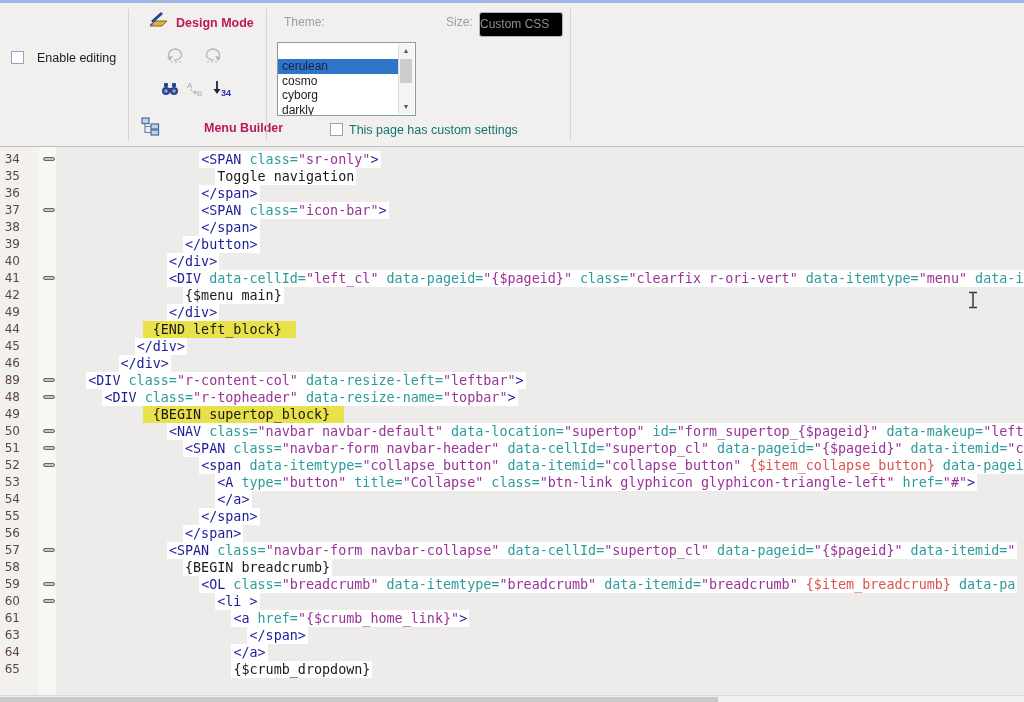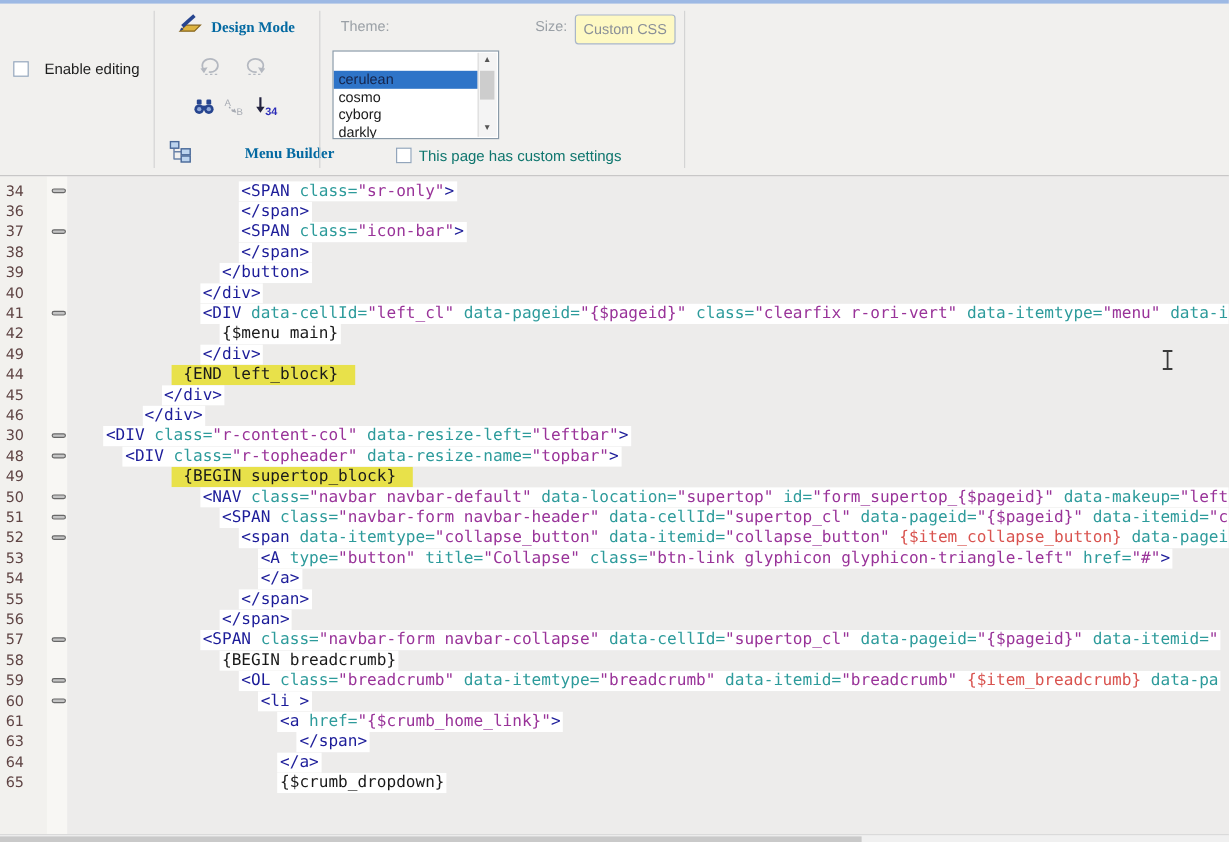--- a/index.html
+++ b/index.html
@@ -9,28 +9,28 @@
     -webkit-font-smoothing:antialiased;
   }
   
   .toolbar{
     position:absolute;left:0;top:0;width:1024px;height:147px;
     background:#f1f0ee;border-top:3px solid #9db9e4;
     border-bottom:1px solid #bdbdbd;box-sizing:border-box;
   }
   .vsep{position:absolute;top:6px;bottom:6px;width:1px;background:#d4d4d4;}
   .lbl{position:absolute;font-size:12.5px;color:#1c1c1c;white-space:nowrap;}
-  .lbl.bold{font-weight:bold;color:#0369a1;font-family:Liberation Serif, serif;}
+  .lbl.bold{font-weight:bold;color:#be185d;}
   .lbl.gray{color:#9aa0a6;font-size:12px;}
   .cb{position:absolute;width:13px;height:13px;background:#fff;border:1px solid #93a5bb;box-sizing:border-box;}
   .iconbtn{position:absolute;}
   .btn{
     position:absolute;left:479px;top:9px;width:84px;height:25px;
-    background:#fef9c3;border:1px solid #a9b6c9;border-radius:3px;box-sizing:border-box;
-    color:#8a8f98;font-size:12px;text-align:center;line-height:22px;
+    background:#000000;border:1px solid #a9b6c9;border-radius:3px;box-sizing:border-box;
+    color:#8a8f98;font-size:12px;text-align:left;line-height:22px;
   }
   
   .lb{
     position:absolute;background:#fff;border:1px solid #8a9aa8;box-sizing:border-box;
     font-size:12px;color:#1a1a1a;overflow:hidden;
   }
   .lb-item{height:14.5px;line-height:14.5px;padding:0 4px;white-space:nowrap;}
   .lb-item.sel{background:var(--sel-bg,#2e74c8);color:var(--sel-fg,#16244a);}
   #size-list .lb-item{height:16px;line-height:16px;}
   .sb{position:absolute;top:1px;right:1px;bottom:1px;width:15px;background:#f4f4f4;border-left:1px solid #dcdcdc;}
@@ -158,32 +158,33 @@
   <span class="lbl" style="left:349px;top:120px;color:#0f766e;">This page has custom settings</span>
 
   <div class="vsep" style="left:570px;"></div>
 </div>
 
 <div class="editor">
   <div class="gutter-num-bg"></div>
   <div class="gutter-fold-bg"></div>
   <div id="code-lines">
       <div class="cl"><span class="ln">34</span><span class="fc"><span class="fold"></span></span><span class="code">                  <span class="txt"><span class="t-g">&lt;SPAN</span><span class="t-a"> class=</span><span class="t-s">"sr-only"</span><span class="t-g">&gt;</span></span></span></div>
+      <div class="cl"><span class="ln">35</span><span class="fc"></span><span class="code">                    <span class="txt"><span class="t-t">Toggle navigation</span></span></span></div>
       <div class="cl"><span class="ln">36</span><span class="fc"></span><span class="code">                  <span class="txt"><span class="t-g">&lt;/span&gt;</span></span></span></div>
       <div class="cl"><span class="ln">37</span><span class="fc"><span class="fold"></span></span><span class="code">                  <span class="txt"><span class="t-g">&lt;SPAN</span><span class="t-a"> class=</span><span class="t-s">"icon-bar"</span><span class="t-g">&gt;</span></span></span></div>
       <div class="cl"><span class="ln">38</span><span class="fc"></span><span class="code">                  <span class="txt"><span class="t-g">&lt;/span&gt;</span></span></span></div>
       <div class="cl"><span class="ln">39</span><span class="fc"></span><span class="code">                <span class="txt"><span class="t-g">&lt;/button&gt;</span></span></span></div>
       <div class="cl"><span class="ln">40</span><span class="fc"></span><span class="code">              <span class="txt"><span class="t-g">&lt;/div&gt;</span></span></span></div>
       <div class="cl"><span class="ln">41</span><span class="fc"><span class="fold"></span></span><span class="code">              <span class="txt"><span class="t-g">&lt;DIV</span><span class="t-a"> data-cellId=</span><span class="t-s">"left_cl"</span><span class="t-a"> data-pageid=</span><span class="t-s">"{$pageid}"</span><span class="t-a"> class=</span><span class="t-s">"clearfix r-ori-vert"</span><span class="t-a"> data-itemtype=</span><span class="t-s">"menu"</span><span class="t-a"> data-it</span></span></span></div>
       <div class="cl"><span class="ln">42</span><span class="fc"></span><span class="code">                <span class="txt"><span class="t-t">{$menu main}</span></span></span></div>
       <div class="cl"><span class="ln">49</span><span class="fc"></span><span class="code">              <span class="txt"><span class="t-g">&lt;/div&gt;</span></span></span></div>
       <div class="cl"><span class="ln">44</span><span class="fc"></span><span class="code">            <span class="txt hl"><span class="t-t">{END left_block}</span></span></span></div>
       <div class="cl"><span class="ln">45</span><span class="fc"></span><span class="code">          <span class="txt"><span class="t-g">&lt;/div&gt;</span></span></span></div>
       <div class="cl"><span class="ln">46</span><span class="fc"></span><span class="code">        <span class="txt"><span class="t-g">&lt;/div&gt;</span></span></span></div>
-      <div class="cl"><span class="ln">30</span><span class="fc"><span class="fold"></span></span><span class="code">    <span class="txt"><span class="t-g">&lt;DIV</span><span class="t-a"> class=</span><span class="t-s">"r-content-col"</span><span class="t-a"> data-resize-left=</span><span class="t-s">"leftbar"</span><span class="t-g">&gt;</span></span></span></div>
+      <div class="cl"><span class="ln">89</span><span class="fc"><span class="fold"></span></span><span class="code">    <span class="txt"><span class="t-g">&lt;DIV</span><span class="t-a"> class=</span><span class="t-s">"r-content-col"</span><span class="t-a"> data-resize-left=</span><span class="t-s">"leftbar"</span><span class="t-g">&gt;</span></span></span></div>
       <div class="cl"><span class="ln">48</span><span class="fc"><span class="fold"></span></span><span class="code">      <span class="txt"><span class="t-g">&lt;DIV</span><span class="t-a"> class=</span><span class="t-s">"r-topheader"</span><span class="t-a"> data-resize-name=</span><span class="t-s">"topbar"</span><span class="t-g">&gt;</span></span></span></div>
       <div class="cl"><span class="ln">49</span><span class="fc"></span><span class="code">            <span class="txt hl"><span class="t-t">{BEGIN supertop_block}</span></span></span></div>
       <div class="cl"><span class="ln">50</span><span class="fc"><span class="fold"></span></span><span class="code">              <span class="txt"><span class="t-g">&lt;NAV</span><span class="t-a"> class=</span><span class="t-s">"navbar navbar-default"</span><span class="t-a"> data-location=</span><span class="t-s">"supertop"</span><span class="t-a"> id=</span><span class="t-s">"form_supertop_{$pageid}"</span><span class="t-a"> data-makeup=</span><span class="t-s">"leftb</span></span></span></div>
       <div class="cl"><span class="ln">51</span><span class="fc"><span class="fold"></span></span><span class="code">                <span class="txt"><span class="t-g">&lt;SPAN</span><span class="t-a"> class=</span><span class="t-s">"navbar-form navbar-header"</span><span class="t-a"> data-cellId=</span><span class="t-s">"supertop_cl"</span><span class="t-a"> data-pageid=</span><span class="t-s">"{$pageid}"</span><span class="t-a"> data-itemid=</span><span class="t-s">"co</span></span></span></div>
       <div class="cl"><span class="ln">52</span><span class="fc"><span class="fold"></span></span><span class="code">                  <span class="txt"><span class="t-g">&lt;span</span><span class="t-a"> data-itemtype=</span><span class="t-s">"collapse_button"</span><span class="t-a"> data-itemid=</span><span class="t-s">"collapse_button"</span><span class="t-v"> {$item_collapse_button}</span><span class="t-a"> data-pageid</span></span></span></div>
       <div class="cl"><span class="ln">53</span><span class="fc"></span><span class="code">                    <span class="txt"><span class="t-g">&lt;A</span><span class="t-a"> type=</span><span class="t-s">"button"</span><span class="t-a"> title=</span><span class="t-s">"Collapse"</span><span class="t-a"> class=</span><span class="t-s">"btn-link glyphicon glyphicon-triangle-left"</span><span class="t-a"> href=</span><span class="t-s">"#"</span><span class="t-g">&gt;</span></span></span></div>
       <div class="cl"><span class="ln">54</span><span class="fc"></span><span class="code">                    <span class="txt"><span class="t-g">&lt;/a&gt;</span></span></span></div>
       <div class="cl"><span class="ln">55</span><span class="fc"></span><span class="code">                  <span class="txt"><span class="t-g">&lt;/span&gt;</span></span></span></div>
       <div class="cl"><span class="ln">56</span><span class="fc"></span><span class="code">                <span class="txt"><span class="t-g">&lt;/span&gt;</span></span></span></div>
       <div class="cl"><span class="ln">57</span><span class="fc"><span class="fold"></span></span><span class="code">              <span class="txt"><span class="t-g">&lt;SPAN</span><span class="t-a"> class=</span><span class="t-s">"navbar-form navbar-collapse"</span><span class="t-a"> data-cellId=</span><span class="t-s">"supertop_cl"</span><span class="t-a"> data-pageid=</span><span class="t-s">"{$pageid}"</span><span class="t-a"> data-itemid=</span><span class="t-s">"</span></span></span></div>

